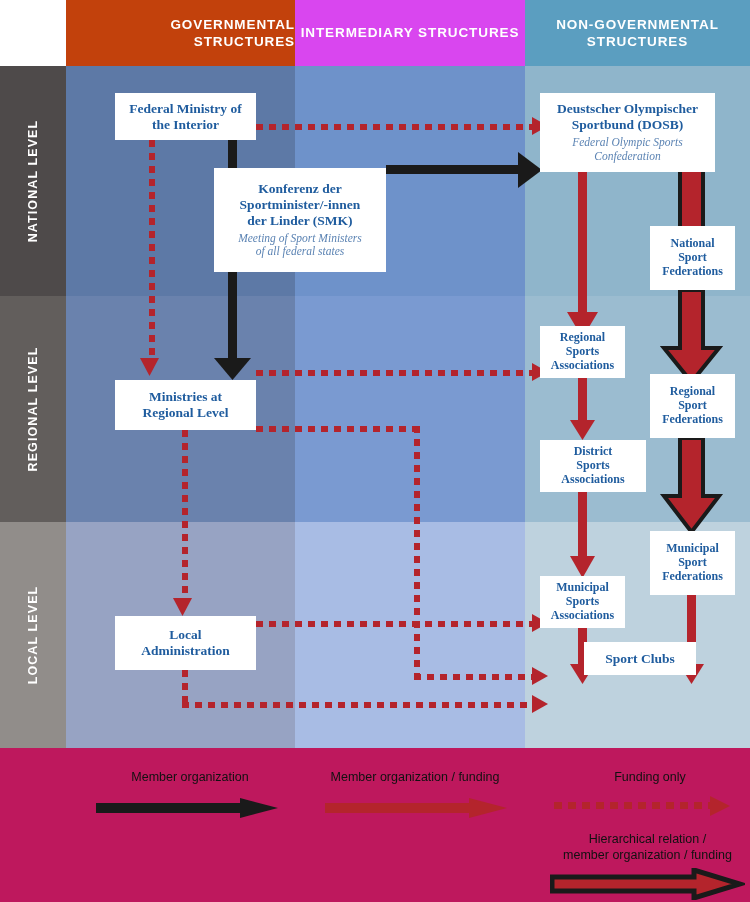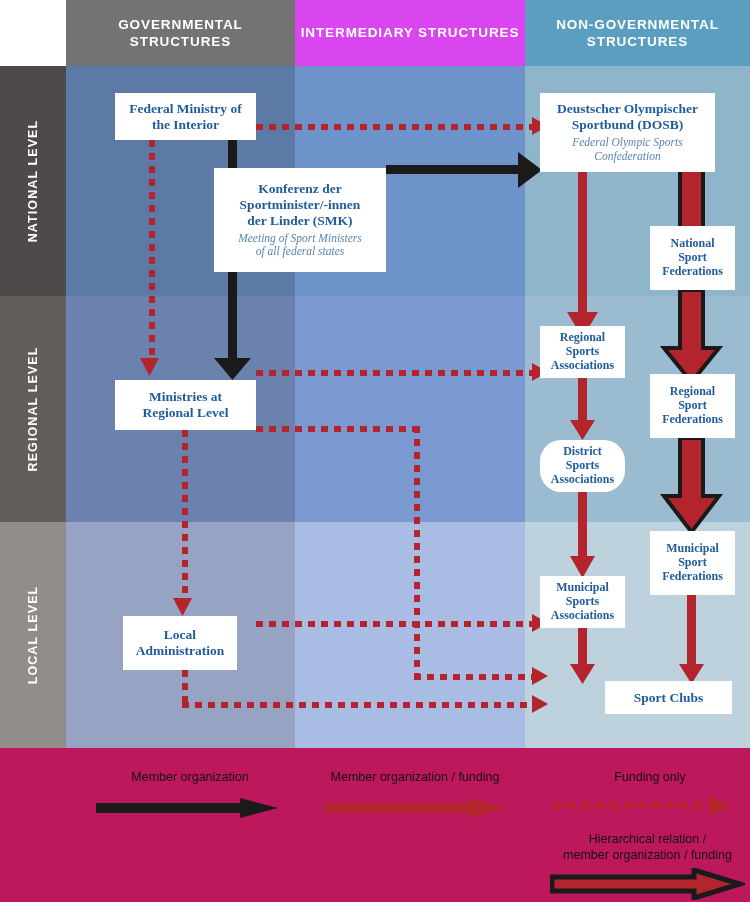--- a/index.html
+++ b/index.html
@@ -2,21 +2,21 @@
 <html><head>
 <meta charset="utf-8">
 <style>
   html,body{margin:0;padding:0;background:#fff;}
   body{width:750px;height:902px;font-family:"Liberation Sans",sans-serif;}
   #stage{position:relative;width:750px;height:902px;overflow:hidden;background:#fff;}
 
   
   .colhead{position:absolute;top:0;height:66px;display:flex;align-items:center;justify-content:center;
            color:#fff;font-weight:bold;font-size:13.5px;letter-spacing:.9px;line-height:1.28;text-align:center;}
-  .ch1{left:66px;width:229px;background:#737373;}
+  .ch1{left:66px;width:229px;background:#c2410c;text-align:right;}
   .ch2{left:295px;width:230px;background:#d946ef;}
   .ch3{left:525px;width:225px;background:#5b9ec0;}
 
   
   .levlab{position:absolute;left:0;width:66px;display:flex;align-items:center;justify-content:center;}
   .levlab span{transform:rotate(-90deg);white-space:nowrap;color:#fff;font-weight:bold;
                font-size:12.5px;letter-spacing:1.1px;}
   .lv1{top:66px;height:230px;background:#4e4a4a;}
   .lv2{top:296px;height:226px;background:#625e5c;}
   .lv3{top:522px;height:226px;background:#918d8a;}
@@ -190,44 +190,44 @@
 Sports
 Associations</div>
   </div>
 
   <div class="node sm" style="left:650px;top:374px;width:85px;height:64px;">
     <div class="main">Regional
 Sport
 Federations</div>
   </div>
 
-  <div class="node sm" style="left:540px;top:440px;width:85px;height:52px;border-radius:21px;">
+  <div class="node sm" style="left:540px;top:440px;width:106px;height:52px;">
     <div class="main">District
 Sports
 Associations</div>
   </div>
 
   <div class="node sm" style="left:650px;top:531px;width:85px;height:64px;">
     <div class="main">Municipal
 Sport
 Federations</div>
   </div>
 
-  <div class="node" style="left:123px;top:616px;width:114px;height:54px;">
+  <div class="node" style="left:115px;top:616px;width:141px;height:54px;">
     <div class="main">Local
 Administration</div>
   </div>
 
   <div class="node sm" style="left:540px;top:576px;width:85px;height:52px;">
     <div class="main">Municipal
 Sports
 Associations</div>
   </div>
 
-  <div class="node" style="left:584px;top:681px;width:127px;height:33px;margin-left:21px;">
+  <div class="node" style="left:584px;top:642px;width:112px;height:33px;">
     <div class="main">Sport Clubs</div>
   </div>
 
   <div class="legend">
 
     <div class="lgitem" style="left:100px;top:22px;width:180px;">
       <div class="lgcap">Member organization</div>
     </div>
     <svg style="position:absolute;left:96px;top:48px;width:186px;height:24px;" viewBox="0 0 186 24">
       <rect x="0" y="7" width="152" height="10" fill="#1a1a1a"></rect>

